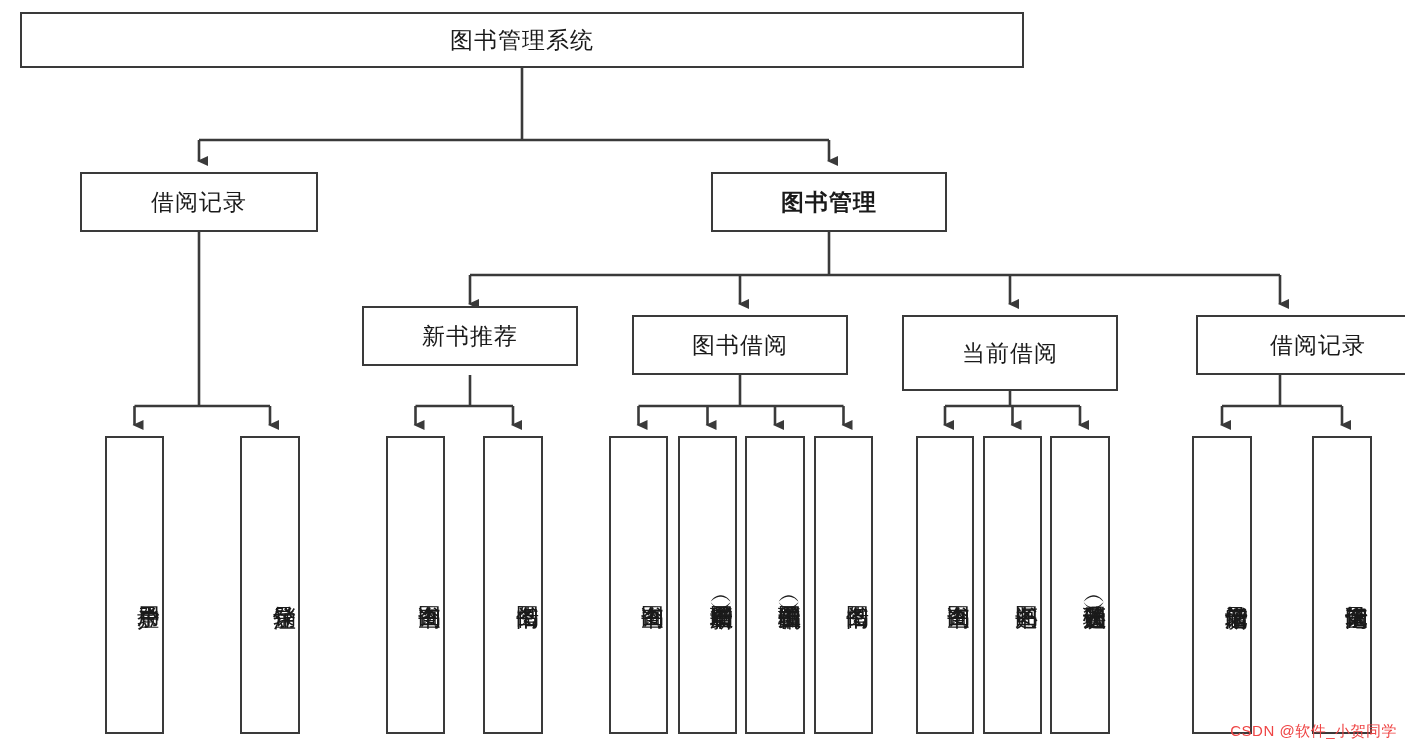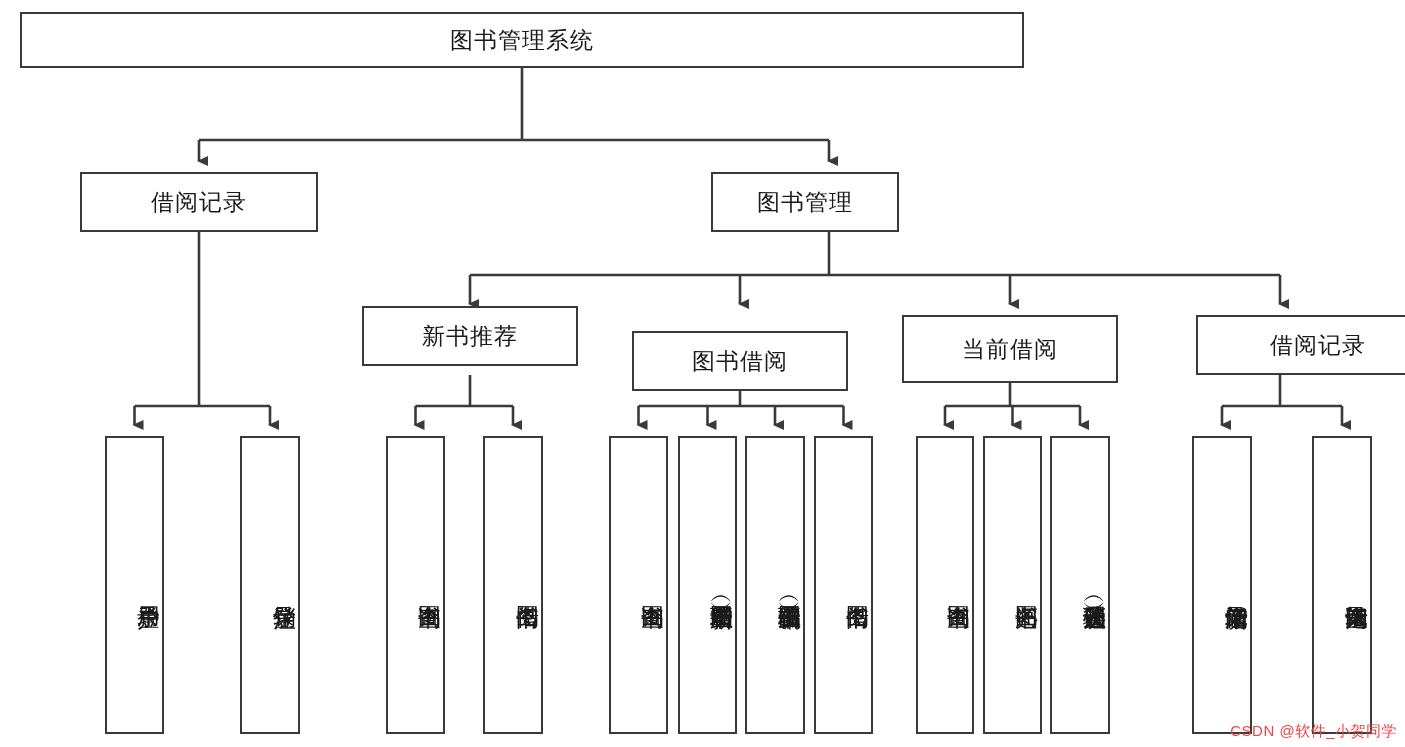--- a/index.html
+++ b/index.html
@@ -60,30 +60,30 @@
         <path d="M 1342 406 L 1342 425" marker-end="url(#arw)"></path>
       </g>
   </svg>
   <div id="nodes">
       <div class="node h" style="left: 20px; top: 12px; width: 1004px; height: 56px;">
         <span>图书管理系统</span>
       </div>
       <div class="node h" style="left: 80px; top: 172px; width: 238px; height: 60px;">
         <span>借阅记录</span>
       </div>
-      <div class="node h" style="left: 711px; top: 172px; width: 188px; height: 60px;">
+      <div class="node h" style="left: 711px; top: 172px; width: 236px; height: 60px; font-weight: bold;">
         <span>图书管理</span>
       </div>
       <div class="node h" style="left: 362px; top: 306px; width: 216px; height: 60px;">
         <span>新书推荐</span>
       </div>
-      <div class="node h" style="left: 632px; top: 315px; width: 216px; height: 60px; margin-top: 16px;">
+      <div class="node h" style="left: 632px; top: 315px; width: 216px; height: 60px;">
         <span>图书借阅</span>
       </div>
-      <div class="node h" style="left: 902px; top: 315px; width: 216px; height: 68px;">
+      <div class="node h" style="left: 902px; top: 315px; width: 216px; height: 76px;">
         <span>当前借阅</span>
       </div>
       <div class="node h" style="left: 1196px; top: 315px; width: 216px; height: 60px; padding-left: 28px;">
         <span>借阅记录</span>
       </div>
       <div class="node v" style="left: 105px; top: 436px; width: 59px; height: 298px;">
         <span class="vtxt">用户登录</span>
       </div>
       <div class="node v" style="left: 240px; top: 436px; width: 60px; height: 298px;">
         <span class="vtxt">注销登录</span>

